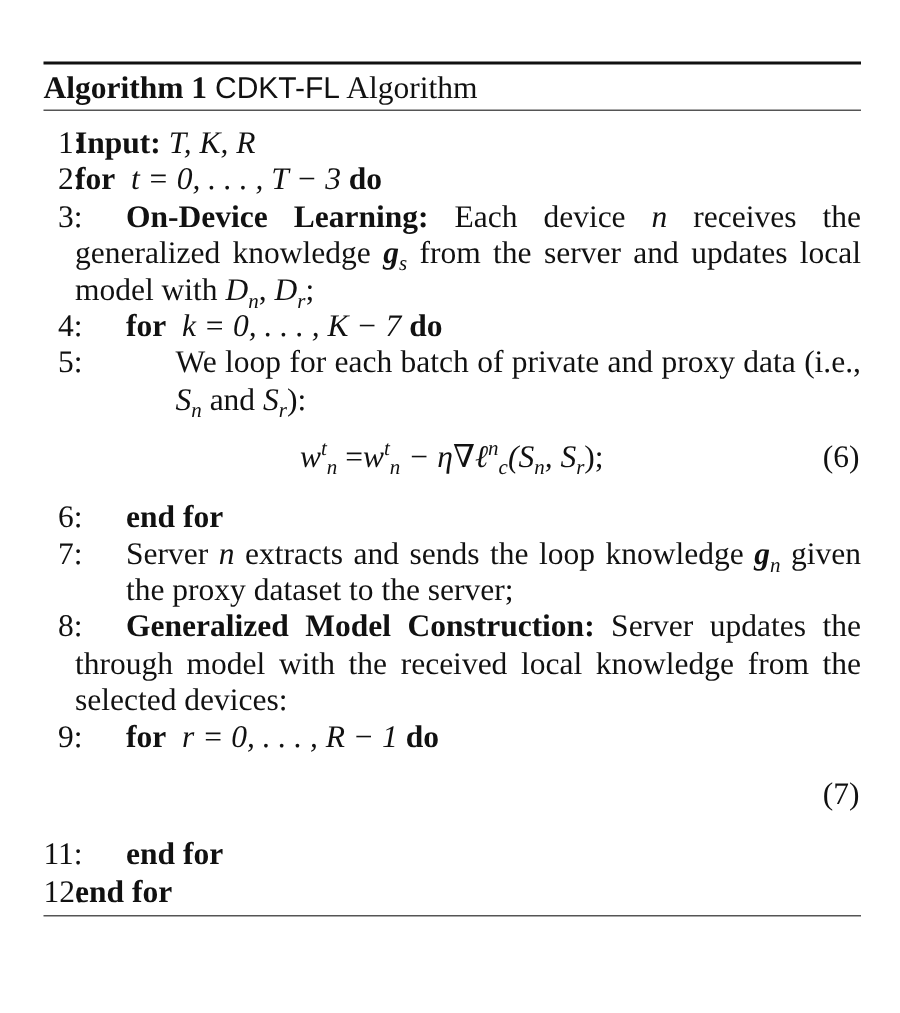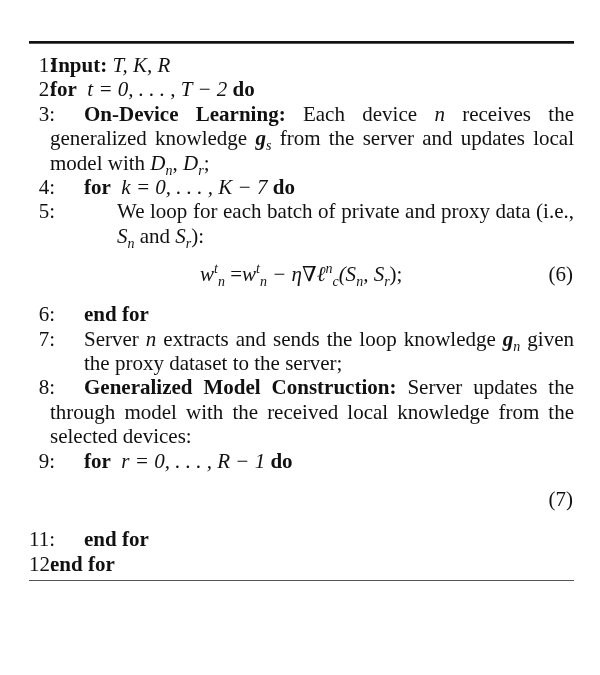--- a/index.html
+++ b/index.html
@@ -27,32 +27,37 @@
   .eq .num { position: absolute; right: 1px; top: 14px; }
   sub, sup { font-size: 14px; line-height: 0; }
   .up { font-style: normal; }
   .bv { font-weight: bold; font-style: italic; }
 </style>
 </head>
 <body>
 
 <div class="algo">
   <div class="rule-top"></div>
+  <div class="caption">
+    <span class="b">Algorithm 1</span>
+    <span class="sans">CDKT-FL</span>
+    <span>Algorithm</span>
+  </div>
   <div class="rule-mid"></div>
 
   <div class="body">
 
     <div class="row">
       <span class="ln">1:</span>
       <div class="txt l1"><span class="kw">Input:</span> <span class="m">T, K, R</span></div>
     </div>
 
     <div class="row">
       <span class="ln">2:</span>
-      <div class="txt l1"><span class="kw">for</span>&nbsp; <span class="m">t = 0, . . . , T − 2</span> <span class="kw">do</span></div>
+      <div class="txt l1"><span class="kw">for</span>&nbsp; <span class="m">t = 0, . . . , T − 3</span> <span class="kw">do</span></div>
     </div>
 
     <div class="row">
       <span class="ln">3:</span>
       <div class="txt l1 hang"><span class="kw">On-Device Learning:</span> <span>Each device</span> <span class="m">n</span> <span>receives the generalized knowledge</span> <span class="bv">g</span><sub class="m">s</sub> <span>from the server and updates local model with</span> <span class="m">D</span><sub class="m">n</sub>, <span class="m">D</span><sub class="m">r</sub><span>;</span></div>
     </div>
 
     <div class="row">
       <span class="ln">4:</span>
       <div class="txt l2"><span class="kw">for</span>&nbsp; <span class="m">k = 0, . . . , K − 7</span> <span class="kw">do</span></div>

